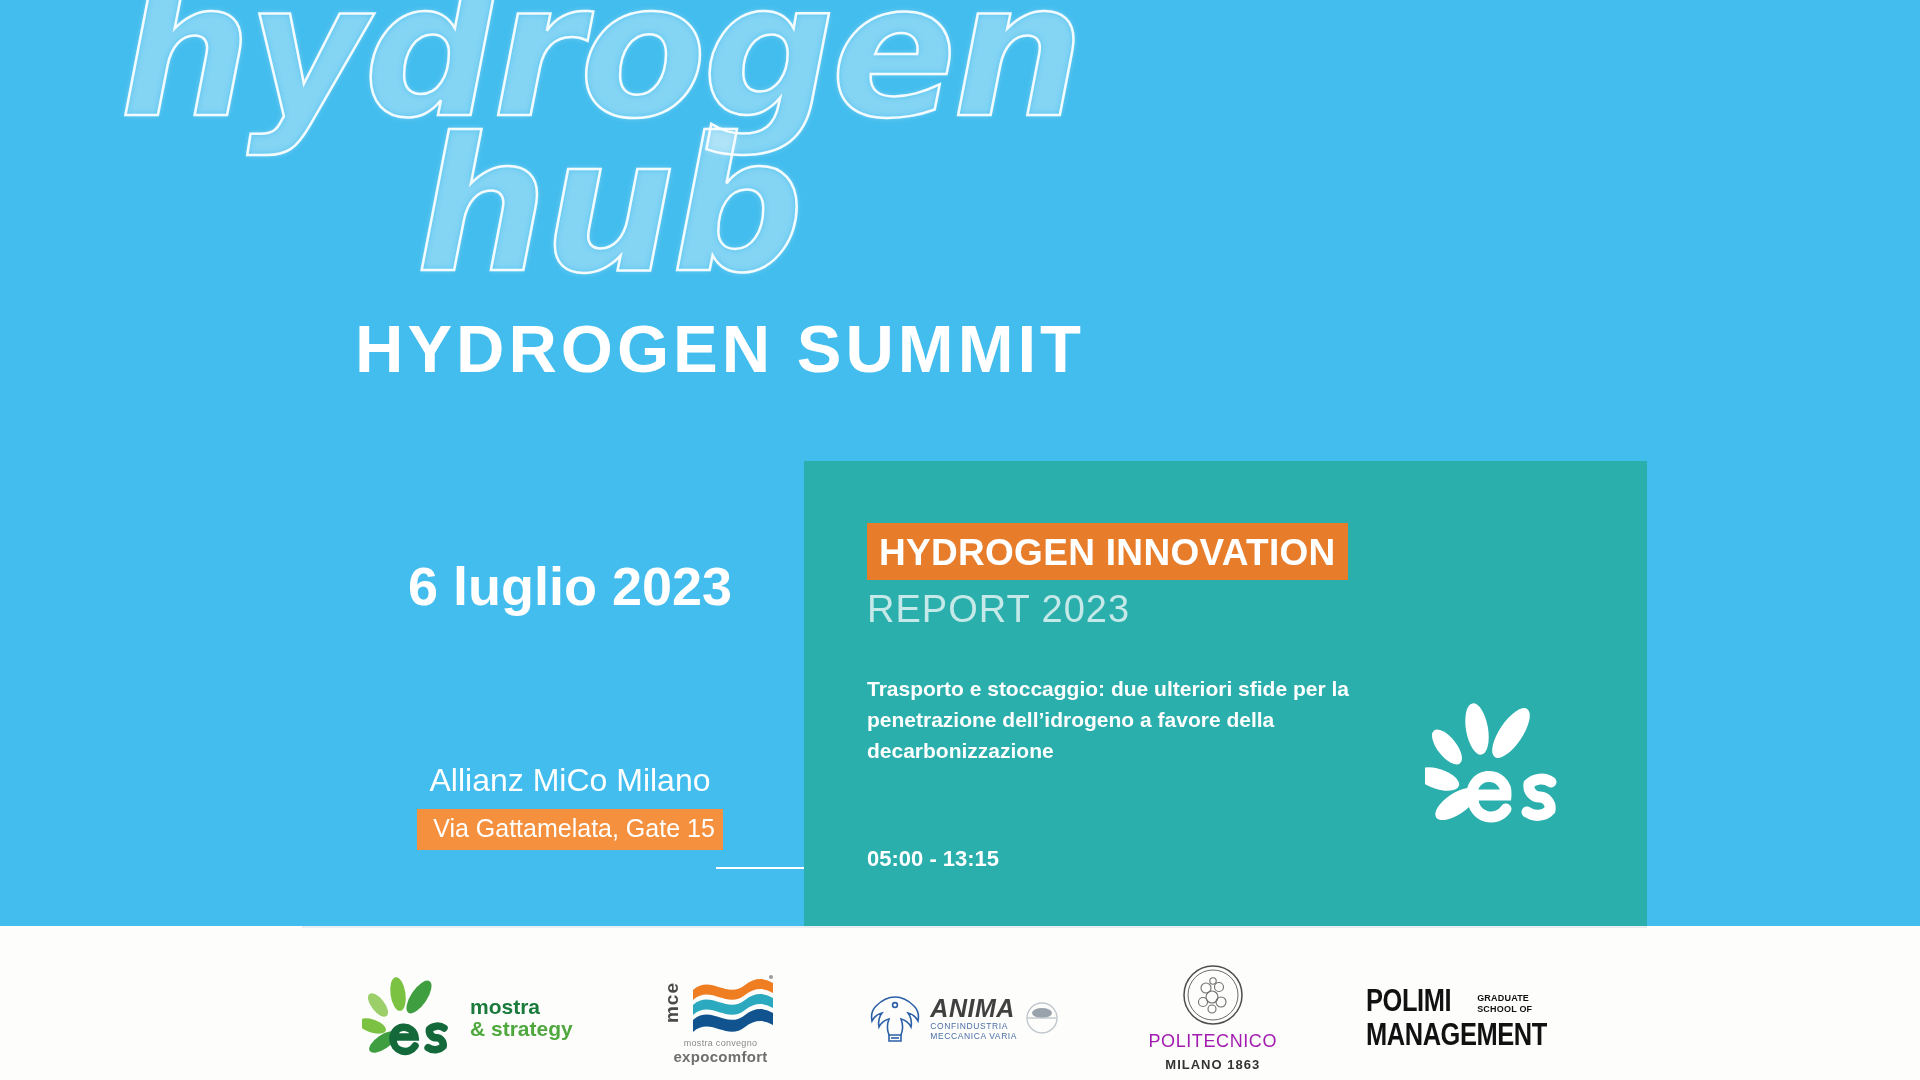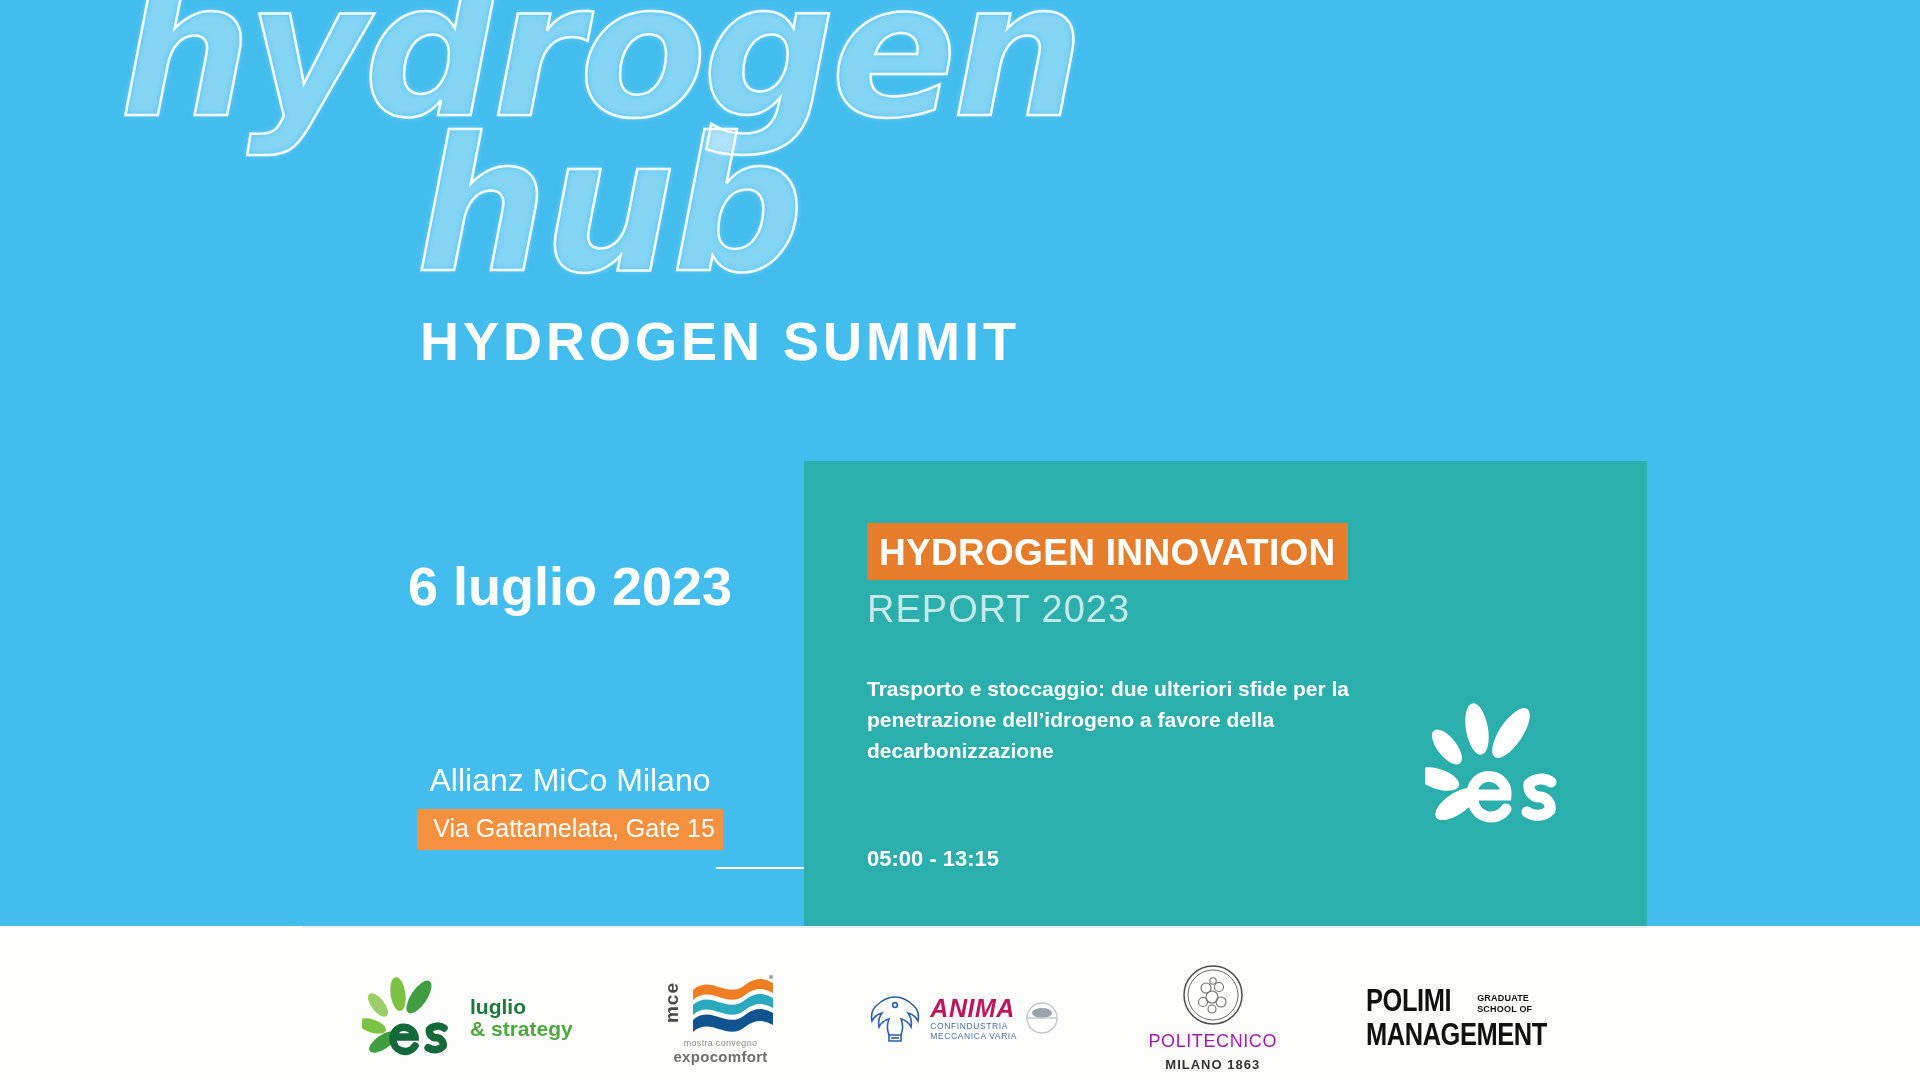--- a/index.html
+++ b/index.html
@@ -52,21 +52,21 @@
   }
   .wordmark-line.l1 { font-size: 185px; }
   .wordmark-line.l2 { font-size: 185px; padding-left: 16px; }
 
   .summit-title {
     position: absolute;
     left: 0; top: 310px;
     width: 1920px;
     text-align: center;
     padding-right: 480px;
-    font-size: 54px;
+    font-size: 67px;
     font-weight: 700;
     letter-spacing: 4px;
     color: #ffffff;
     white-space: nowrap;
   }
 
   
   .left-col {
     position: absolute;
     left: 300px;
@@ -232,21 +232,21 @@
     letter-spacing: 1px; line-height: 1;
   }
   .mce-cap { font-size: 9px; color: #8a8a8a; margin-top: 4px; letter-spacing: 0.3px; }
   .mce-cap2 { font-size: 15px; font-weight: 600; color: #6f6f6f; letter-spacing: 0.3px; }
 
   
   .anima-lockup { display: flex; align-items: center; gap: 8px; }
   .anima-txt { line-height: 1.1; }
   .anima-main {
     font-size: 25px; font-weight: 700; font-style: italic;
-    color: #be185d; letter-spacing: 0.5px; display: block;
+    color: #404040; letter-spacing: 0.5px; display: block;
   }
   .anima-sub { font-size: 8.5px; color: #4a6fa5; letter-spacing: 0.6px; display: block; }
 
   
   .poli-lockup { display: flex; flex-direction: column; align-items: center; gap: 5px; }
   .poli-main { font-size: 18px; font-weight: 400; color: #a21caf; letter-spacing: 0.6px; }
   .poli-sub { font-size: 13px; font-weight: 700; color: #333; letter-spacing: 1px; }
 
   
   .polimi-lockup { line-height: 0.92; }
@@ -333,21 +333,21 @@
               <ellipse cx="16" cy="29" rx="6.5" ry="14" transform="rotate(-38 16 29)" fill="#9ccf6a"></ellipse>
               <ellipse cx="10" cy="50" rx="6.5" ry="14.5" transform="rotate(-72 10 50)" fill="#7cc242"></ellipse>
               <ellipse cx="21" cy="66" rx="7" ry="16" transform="rotate(-124 21 66)" fill="#3f9e3f"></ellipse>
             </g>
             <g fill="none" stroke="#14693a" stroke-width="7.5" stroke-linecap="round">
               <path d="M31 61 h22 a11 11 0 1 0 -22 2.5 a12 12 0 0 0 22 6.5"></path>
               <path d="M82 52 a10.5 9 0 0 0 -14.5 1.3 a7 7 0 0 0 7 8.5 a7 7 0 0 1 6.6 8.5 a10.5 9 0 0 1 -15 1.3"></path>
             </g>
           </svg>
           <div class="es-text">
-            <span class="t1">luglio</span>
+            <span class="t1">mostra</span>
             <span class="t2">&amp; strategy</span>
           </div>
         </div>
       </div>
 
       <div class="logo-cell">
         <div class="mce-lockup">
           <div class="mce-top">
             <span class="mce-vert">mce</span>
             <svg viewBox="0 0 92 62" width="92" height="62" aria-hidden="true">

